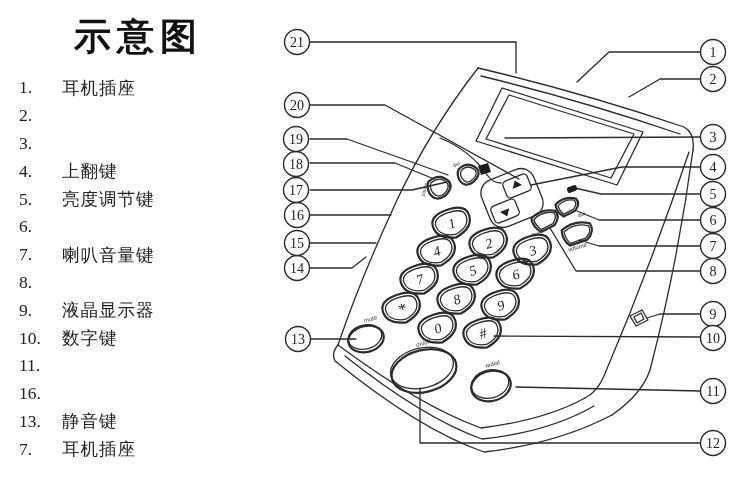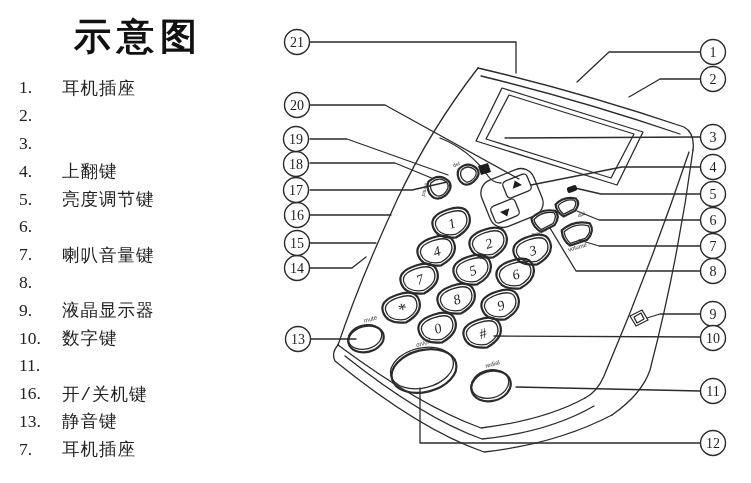--- a/index.html
+++ b/index.html
@@ -64,21 +64,20 @@
       </div>
     <div class="part-row">
         <span class="part-num">10.</span>
         <span class="part-label">数字键</span>
       </div>
     <div class="part-row">
         <span class="part-num">11.</span>
       </div>
     <div class="part-row">
         <span class="part-num">16.</span>
-        <span class="part-label">开/关机键</span>
       </div>
     <div class="part-row">
         <span class="part-num">13.</span>
         <span class="part-label">静音键</span>
       </div>
     <div class="part-row">
         <span class="part-num">7.</span>
         <span class="part-label">耳机插座</span>
       </div>
   </div>

